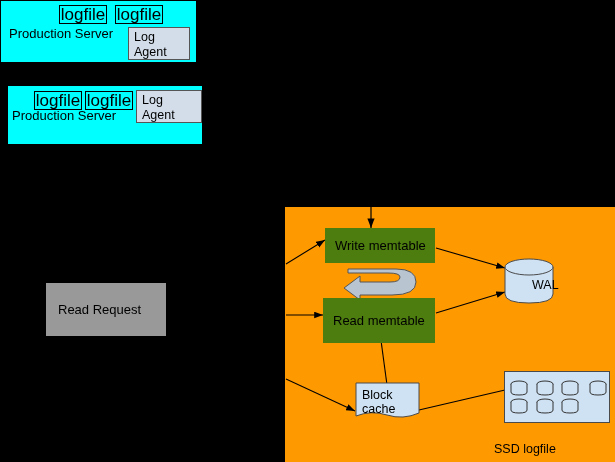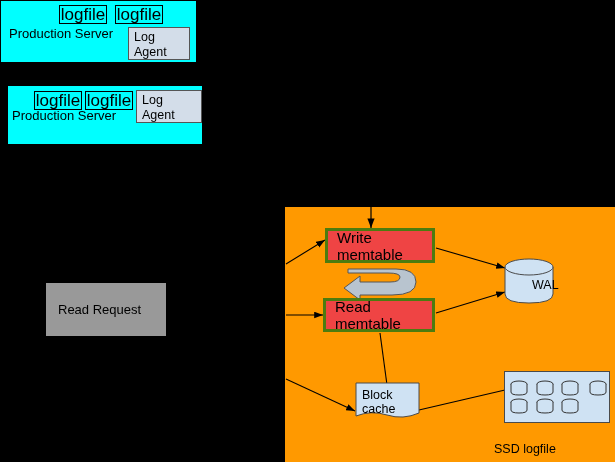--- a/index.html
+++ b/index.html
@@ -81,24 +81,24 @@
   .ssd-label {
     position: absolute;
     font-size: 12.5px;
     color: #000000;
     white-space: nowrap;
   }
 
   
   .memtable {
     position: absolute;
-    background: #ef4444;
-    border: 3px solid #4d7c0f;
-    box-sizing: border-box;
-    font-size: 15px;
+    background: #4d7c0f;
+    border: 1px solid #4d7c0f;
+    box-sizing: border-box;
+    font-size: 13px;
     color: #000000;
     display: flex;
     align-items: center;
     padding-left: 9px;
   }
 
   
   .block-cache-text {
     position: absolute;
     font-size: 12.5px;
@@ -179,21 +179,21 @@
   </svg>
 
   <svg class="abs" style="left:340px; top:263px; width:80px; height:38px;">
     <path d="M8,6 L56,6 Q76,6 76,19 Q76,32 52,32 L20,32 L20,37 L4,25 L20,13 L20,19 L50,19 Q60,19 60,14 Q60,10 48,10 L8,10 Z" fill="#B8C4CF" stroke="#555555" stroke-width="1"></path>
   </svg>
 
   <div class="memtable" style="left:325px; top:228px; width:110px; height:35px;">
     <span>Write memtable</span>
   </div>
 
-  <div class="memtable" style="left:323px; top:298px; width:112px; height:34px;">
+  <div class="memtable" style="left:323px; top:298px; width:112px; height:45px;">
     <span>Read memtable</span>
   </div>
 
   <svg class="abs" style="left:355px; top:382px; width:66px; height:40px;">
     <path d="M1,1 L64,1 L64,31 Q48,38 32,33 Q16,28 1,34 Z" fill="#CFE2F3" stroke="#4A4A4A" stroke-width="1"></path>
   </svg>
   <div class="block-cache-text" style="left:362px; top:388px;">
     <div>Block</div>
     <div>cache</div>
   </div>

